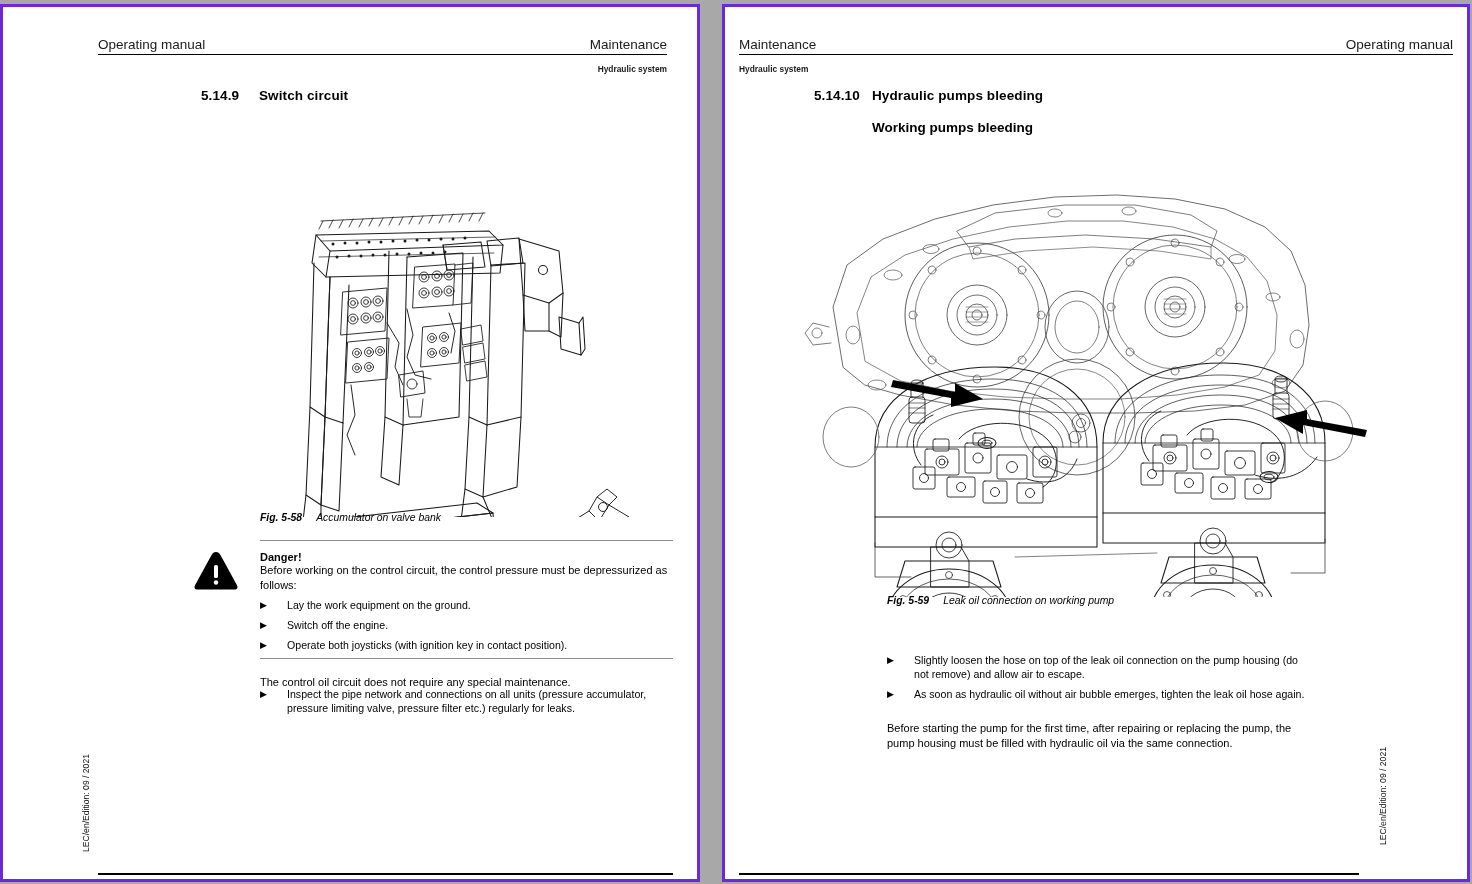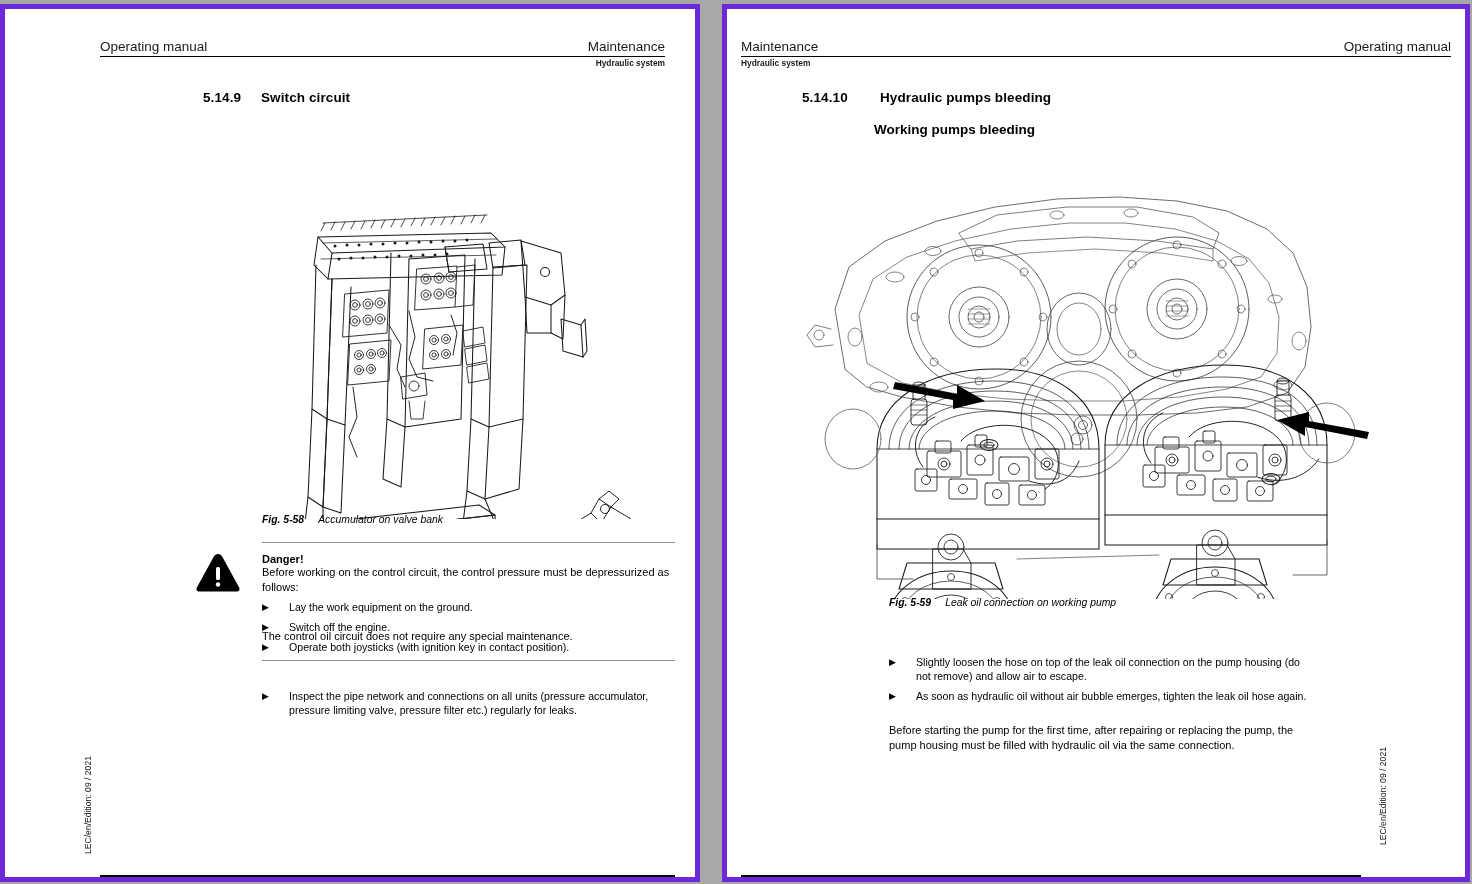--- a/index.html
+++ b/index.html
@@ -18,21 +18,21 @@
     height: 884px;
     display: flex;
     background: #a8a8a8;
   }
 
   .page {
     position: relative;
     background: #ffffff;
     height: 878px;
     margin-top: 4px;
-    border: 5px solid #6d28d9;
+    border: 3px solid #6d28d9;
     flex: 0 0 auto;
     overflow: hidden;
   }
 
   .page-left  { width: 700px; margin-left: 0px; }
   .gutter     { width: 22px; flex: 0 0 auto; background: #a8a8a8; }
   .page-right { width: 748px; }
 
   
   .hdr {
@@ -48,21 +48,21 @@
     border-bottom: 1.4px solid #000;
     padding-bottom: 1px;
     font-size: 13.5px;
     color: #1a1a1a;
     line-height: 1.15;
   }
   .hdr-sub {
     font-size: 8.4px;
     font-weight: bold;
     color: #1a1a1a;
-    padding-top: 2px;
+    padding-top: 10px;
     line-height: 1.1;
   }
   .hdr-sub.right { text-align: right; }
 
   
   .page-left .hdr  { top: 30px; left: 95px; right: 30px; }
   
   .page-right .hdr { top: 30px; left: 14px; right: 14px; }
 
   
@@ -410,21 +410,21 @@
       <span class="tri">▶</span>
       <span class="btxt">Switch off the engine.</span>
     </div>
     <div class="bullet" style="top:631px; left:257px; width:413px;">
       <span class="tri">▶</span>
       <span class="btxt">Operate both joysticks (with ignition key in contact position).</span>
     </div>
 
     <div class="rule" style="top:651px; left:257px; width:413px;"></div>
 
-    <div class="para" style="top:620px; left:257px; width:413px;">The control oil circuit does not require any special maintenance.</div>
+    <div class="para" style="top:668px; left:257px; width:413px;">The control oil circuit does not require any special maintenance.</div>
 
     <div class="bullet" style="top:680px; left:257px; width:413px;">
       <span class="tri">▶</span>
       <span class="btxt">Inspect the pipe network and connections on all units (pressure accumulator, pressure limiting valve, pressure filter etc.) regularly for leaks.</span>
     </div>
 
     <div class="edition" style="top:845px; left:78px;">LEC/en/Edition: 09 / 2021</div>
 
     <div class="foot-rule" style="top:866px; left:95px; width:575px;"></div>
   </div>
@@ -434,21 +434,21 @@
   <div class="page page-right">
 
     <div class="hdr">
       <div class="hdr-row">
         <span>Maintenance</span>
         <span>Operating manual</span>
       </div>
       <div class="hdr-sub">Hydraulic system</div>
     </div>
 
-    <div class="sec-head" style="top:81px; left:75px;gap:20px;">
+    <div class="sec-head" style="top:81px; left:89px;">
       <span class="sec-num">5.14.10</span>
       <span class="sec-title">Hydraulic pumps bleeding</span>
     </div>
 
     <div class="sub-head" style="top:113px; left:147px;text-align:center;">Working pumps bleeding</div>
 
     <div class="figure">
       <svg width="748" height="450" viewBox="0 0 748 450" style="position:absolute; top:140px; left:0;">
         <g fill="none" stroke="#2a2a2a" stroke-width="0.95" stroke-linejoin="round" stroke-linecap="round">
 

